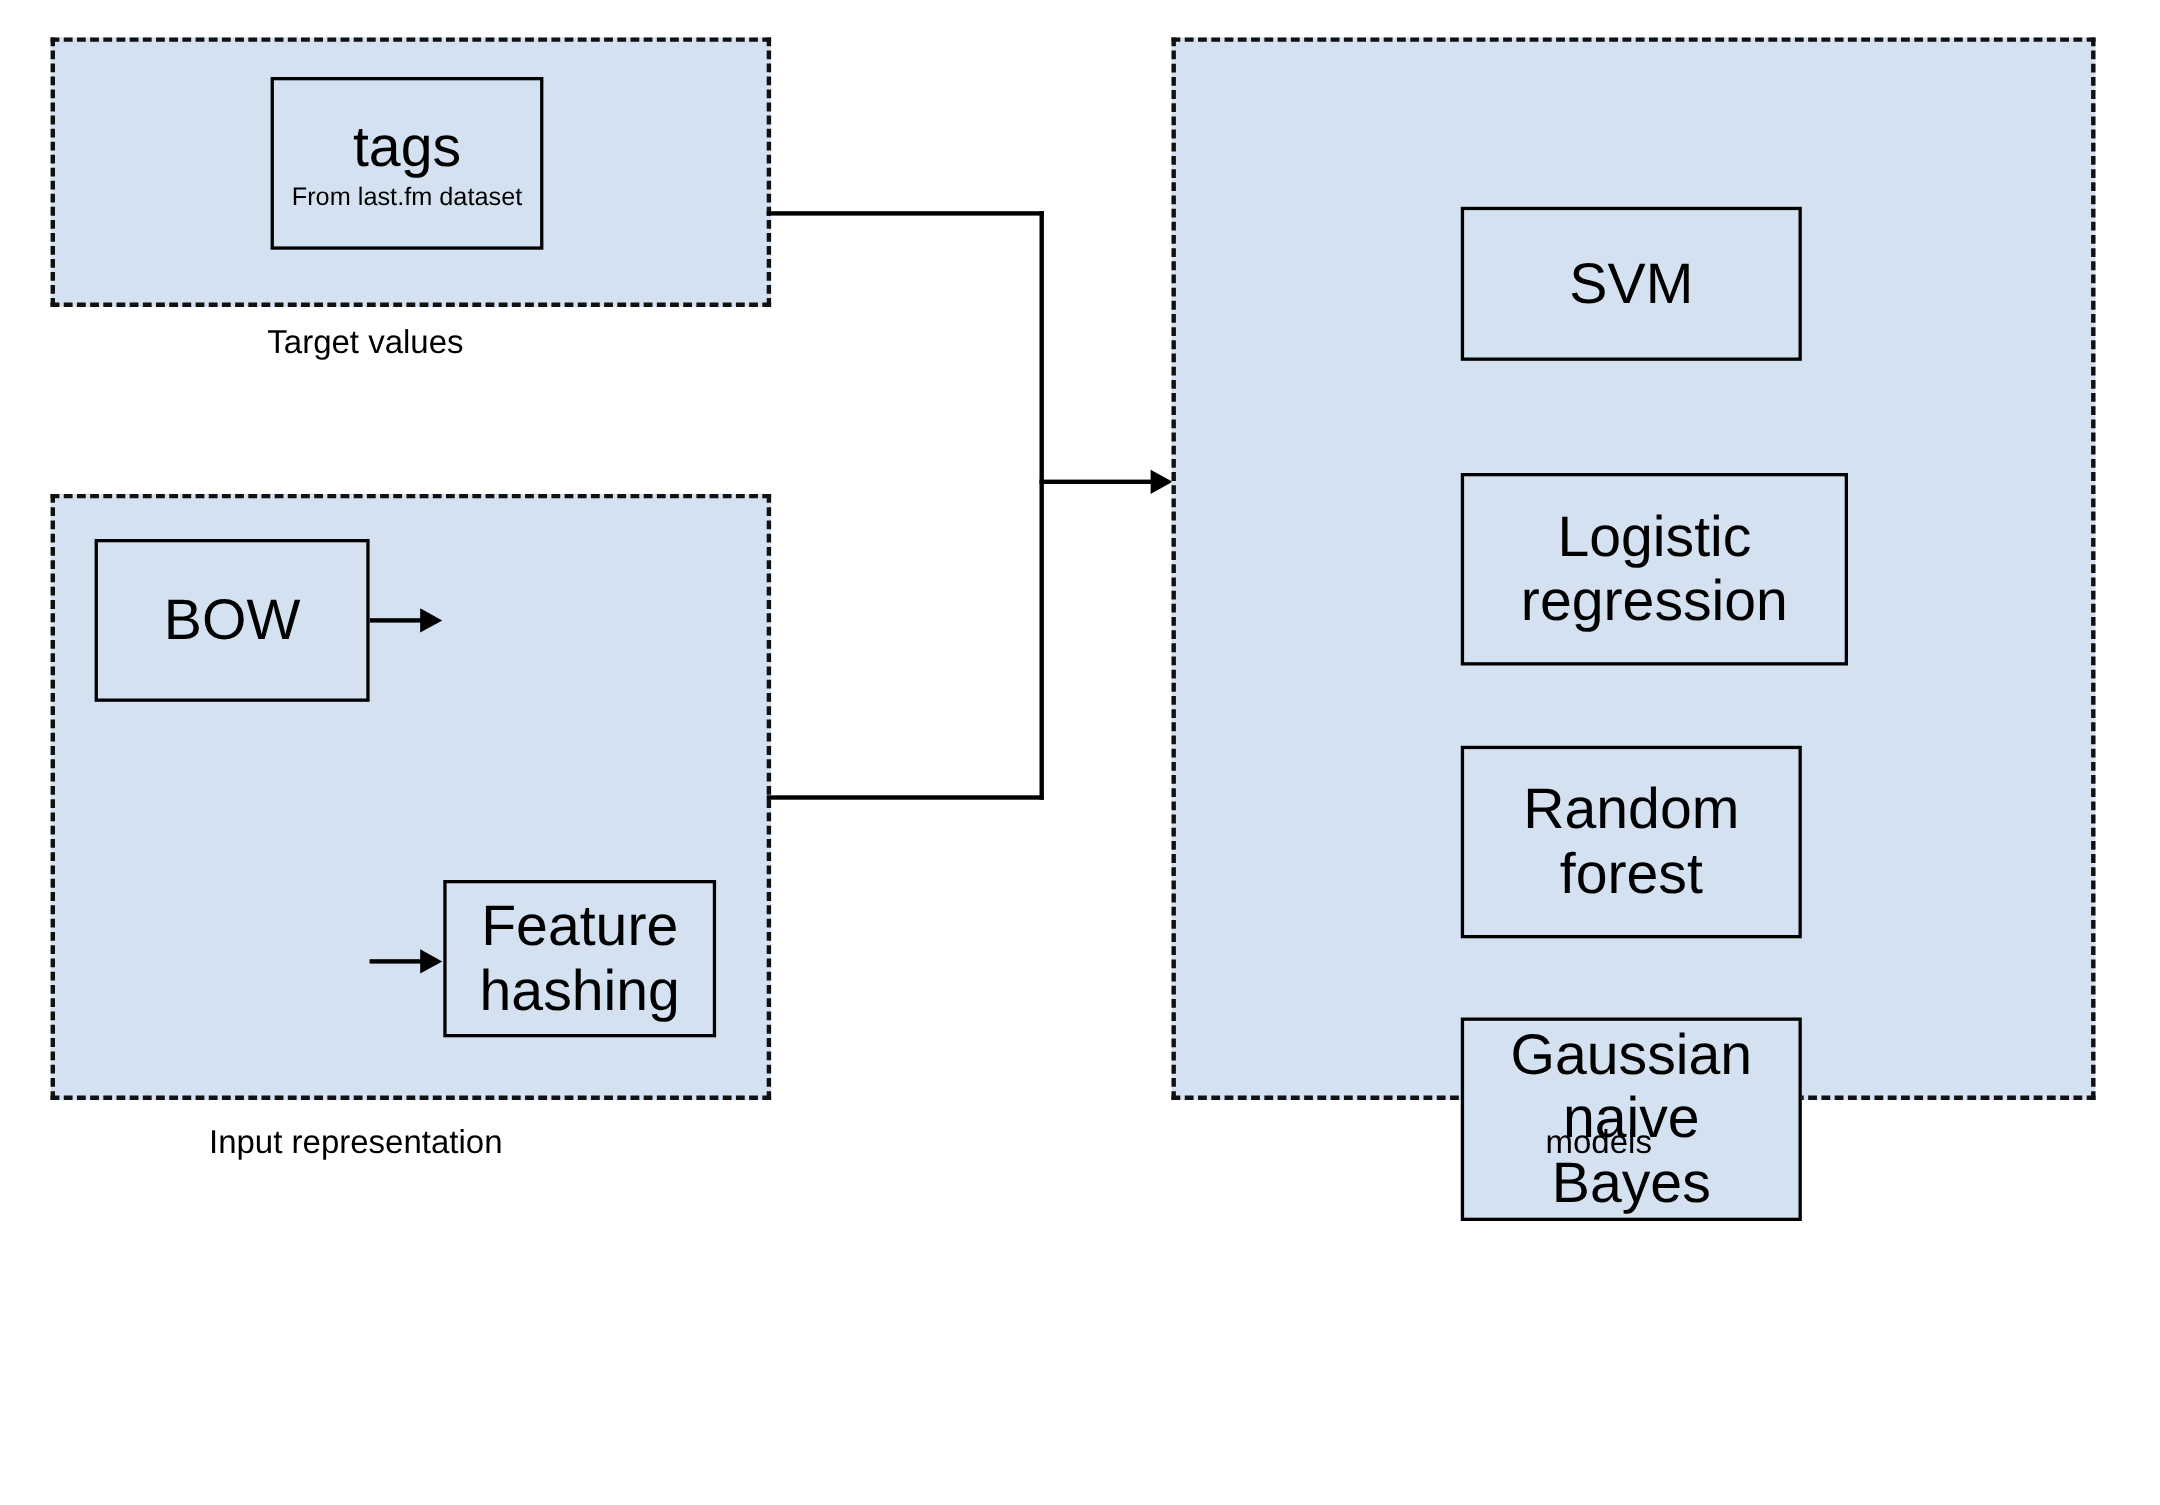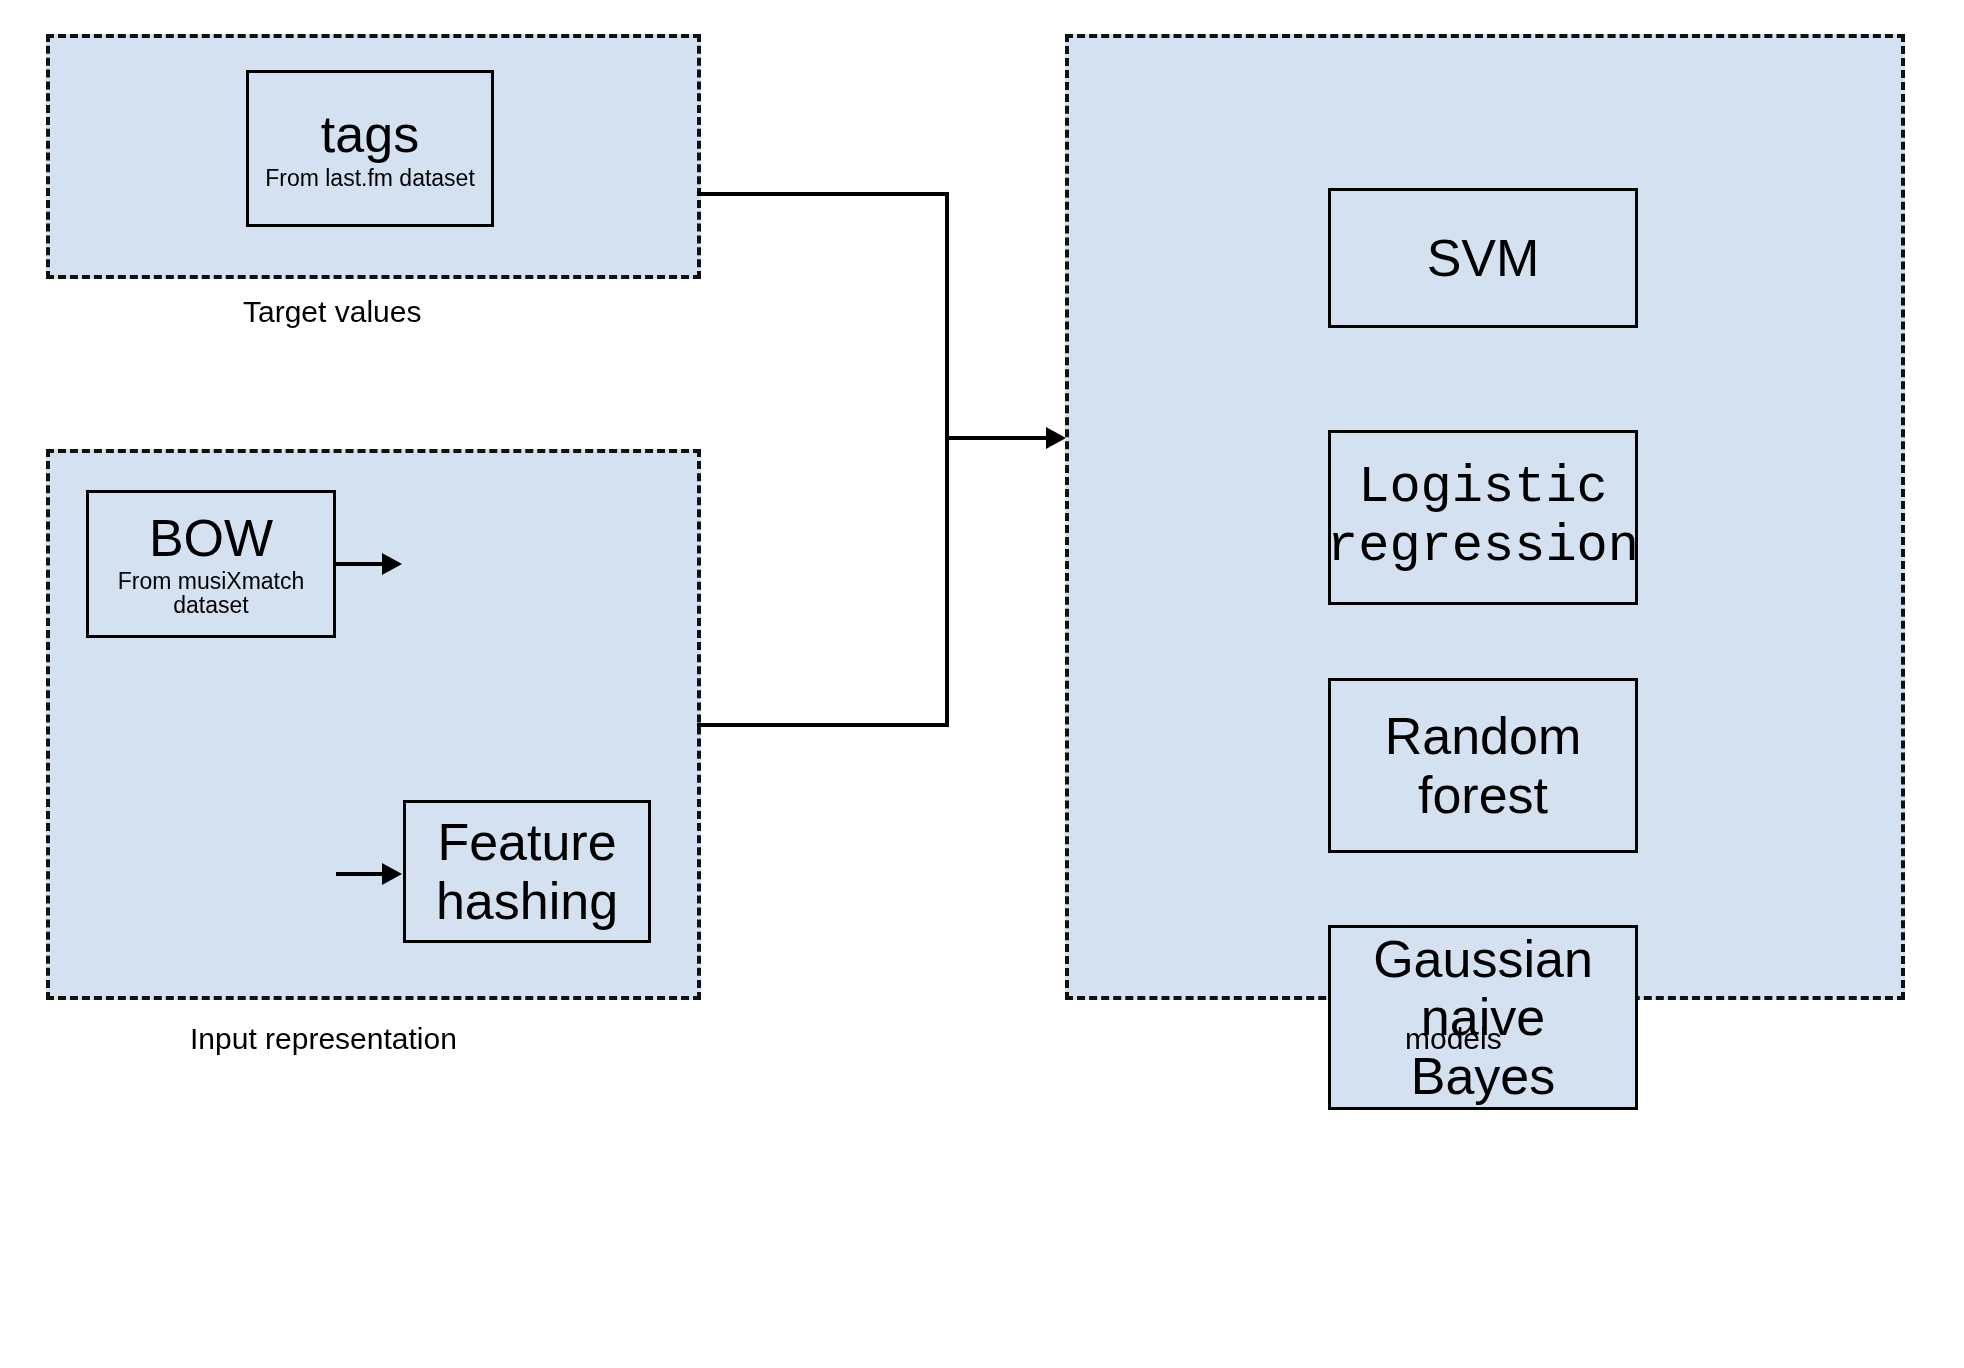--- a/index.html
+++ b/index.html
@@ -93,21 +93,20 @@
     <div class="title">tags</div>
     <div class="subtitle">From last.fm dataset</div>
   </div>
   <div class="caption" style="left:243px; top:295px;">Target values</div>
 
   <div class="group" style="left:46px; top:449px; width:655px; height:551px;">
   </div>
 
   <div class="node" style="left:86px; top:490px; width:250px; height:148px;">
     <div class="title">BOW</div>
-    <div class="subtitle">From musiXmatch dataset</div>
   </div>
 
   <div class="hline" style="left:336px; top:562px; width:48px;"></div>
   <div class="arrow-head" style="left:382px; top:553px;"></div>
 
 
 
   <div class="hline" style="left:336px; top:872px; width:48px;"></div>
   <div class="arrow-head" style="left:382px; top:863px;"></div>
 
@@ -127,21 +126,21 @@
   <div class="hline" style="left:945px; top:436px; width:105px;"></div>
   <div class="arrow-head" style="left:1046px; top:427px;"></div>
 
   <div class="group" style="left:1065px; top:34px; width:840px; height:966px;">
   </div>
 
   <div class="node" style="left:1328px; top:188px; width:310px; height:140px;">
     <div class="title">SVM</div>
   </div>
 
-  <div class="node" style="left:1328px; top:430px; width:310px; height:175px;font-family:Liberation Mono, monospace;">
+  <div class="node" style="left:1328px; top:430px; width:352px; height:175px;">
     <div class="title multiline">Logistic
 regression</div>
   </div>
 
   <div class="node" style="left:1328px; top:678px; width:310px; height:175px;">
     <div class="title multiline">Random
 forest</div>
   </div>
 
   <div class="node" style="left:1328px; top:925px; width:310px; height:185px;">

